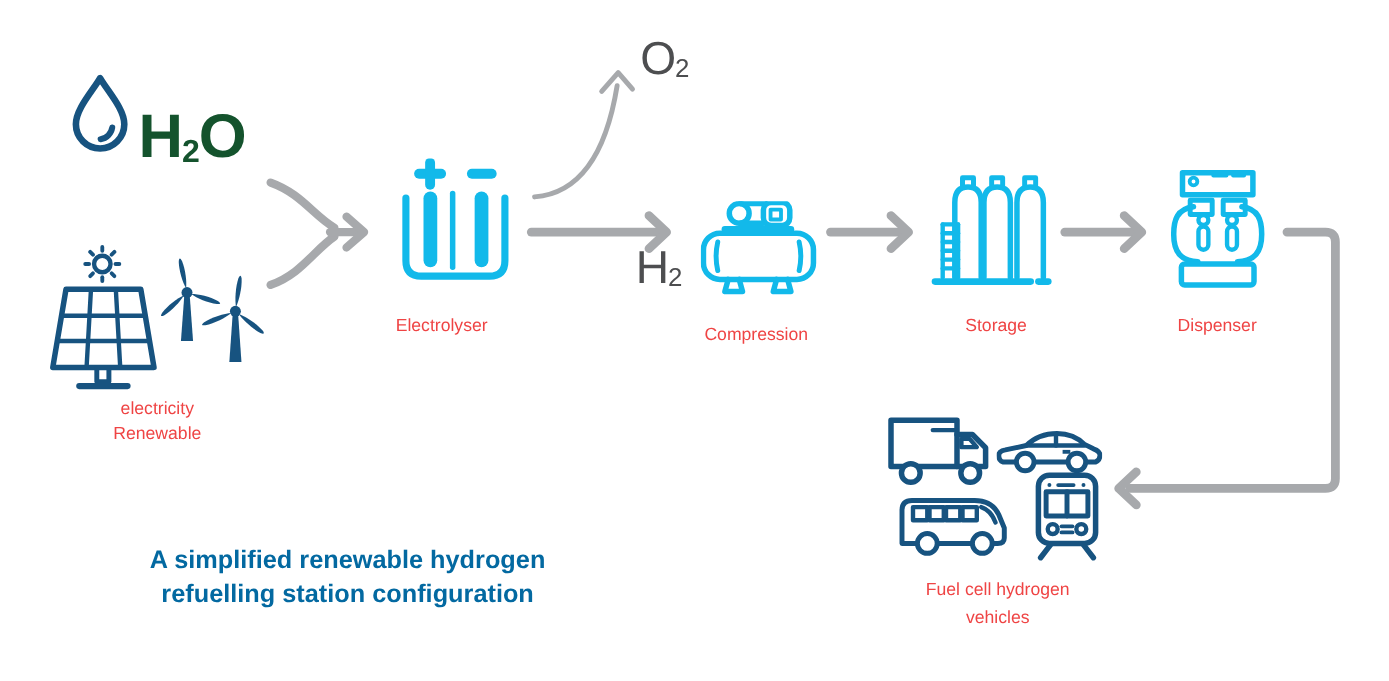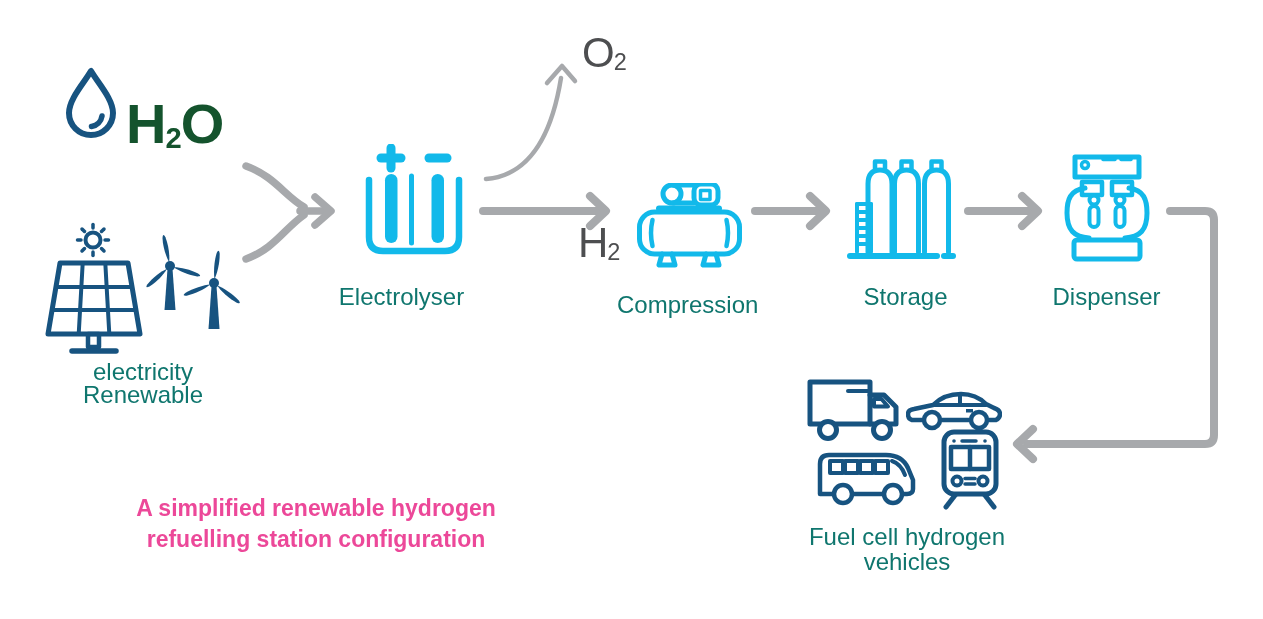--- a/index.html
+++ b/index.html
@@ -4,38 +4,38 @@
 <style>
   html,body{margin:0;padding:0;background:#fff;}
   #canvas{
     position:relative;width:1263px;height:619px;background:#ffffff;overflow:hidden;
     font-family:"Liberation Sans",sans-serif;
   }
   .abs{position:absolute;}
   svg{display:block;}
   
   .stage-label{
-    position:absolute;font-size:24px;color:#0f766e;text-align:center;line-height:23px;
+    position:absolute;font-size:16px;color:#ef4444;text-align:center;line-height:23px;
     white-space:nowrap;
   }
   .two-line{white-space:normal;}
   .gas-label{
     position:absolute;font-weight:normal;color:#4d4e50;line-height:1;letter-spacing:-1px;
   }
   .gas-label .sub{font-size:0.56em;vertical-align:-0.14em;}
   #h2o-label{
     position:absolute;left:126px;top:96px;font-size:56px;font-weight:bold;color:#14532d;
     line-height:56px;letter-spacing:-1px;
   }
   #h2o-label .sub{font-size:0.52em;vertical-align:-0.16em;}
   #o2-label{left:582px;top:32px;font-size:42px;}
   #h2-label{left:531px;top:222px;font-size:42px;margin-left:47px;}
   #caption{
     position:absolute;left:93px;top:493px;width:446px;text-align:center;
-    font-size:23px;line-height:31px;font-weight:bold;color:#ec4899;
+    font-size:23px;line-height:31px;font-weight:bold;color:#0369a1;
   }
   #renewable-label{left:53px;top:360px;width:180px;}
   #fuel-cell-label{left:783px;top:524px;width:248px;line-height:25px;}
   #electrolyser-label{left:331px;top:285px;width:141px;}
   #compression-label{left:617px;top:293px;width:141px;}
   #storage-label{left:835px;top:285px;width:141px;}
   #dispenser-label{left:1036px;top:285px;width:141px;}
 </style>
 </head>
 <body>

